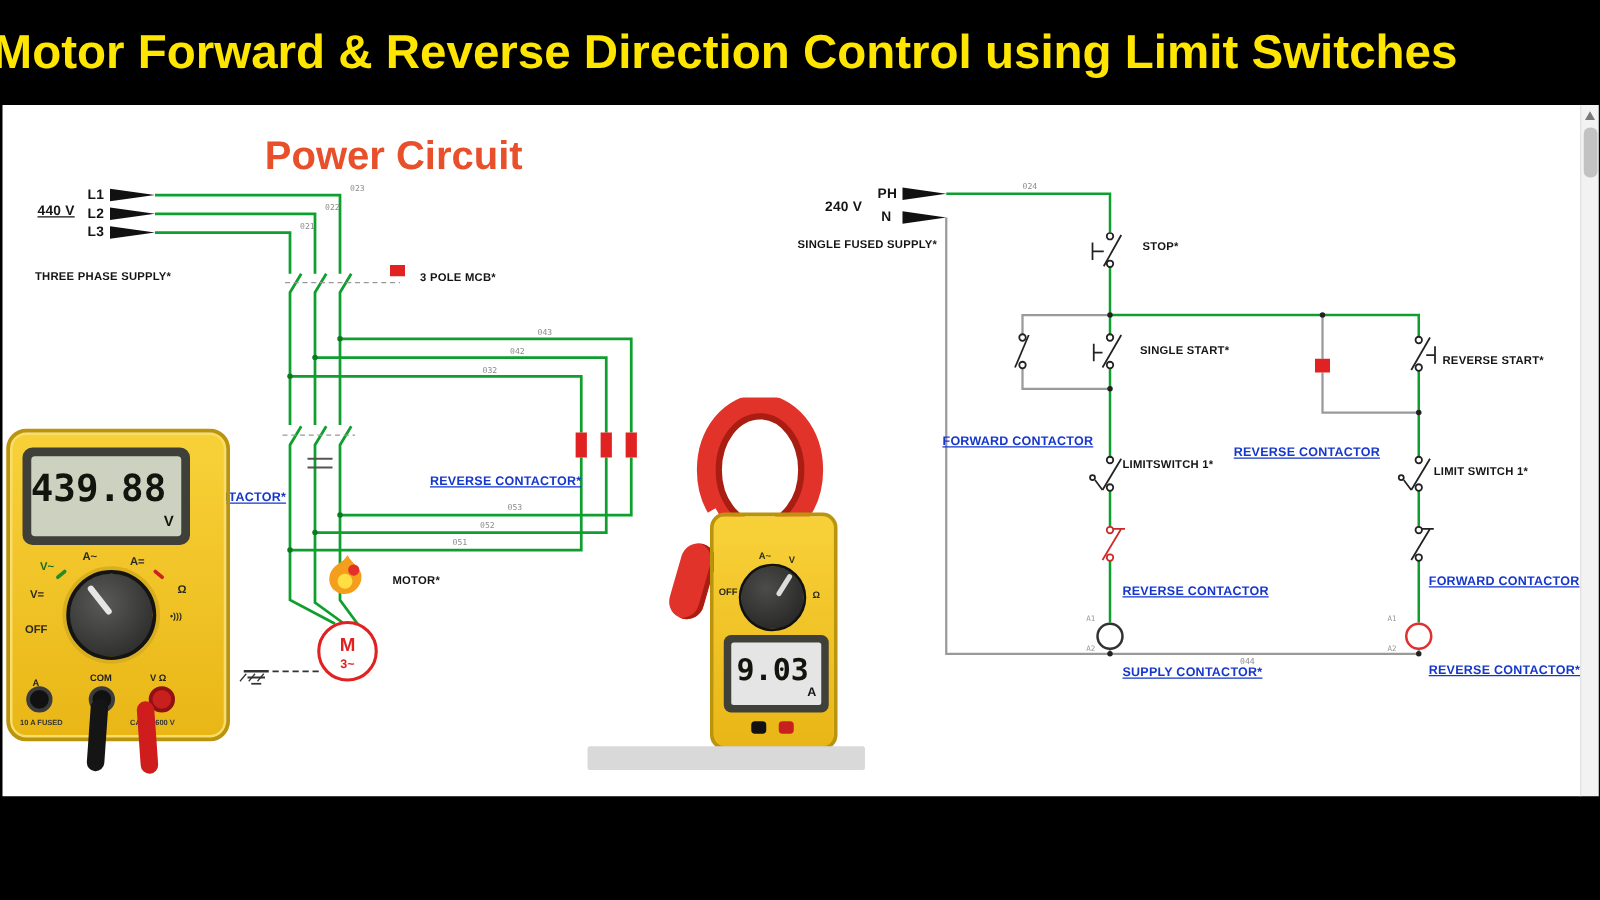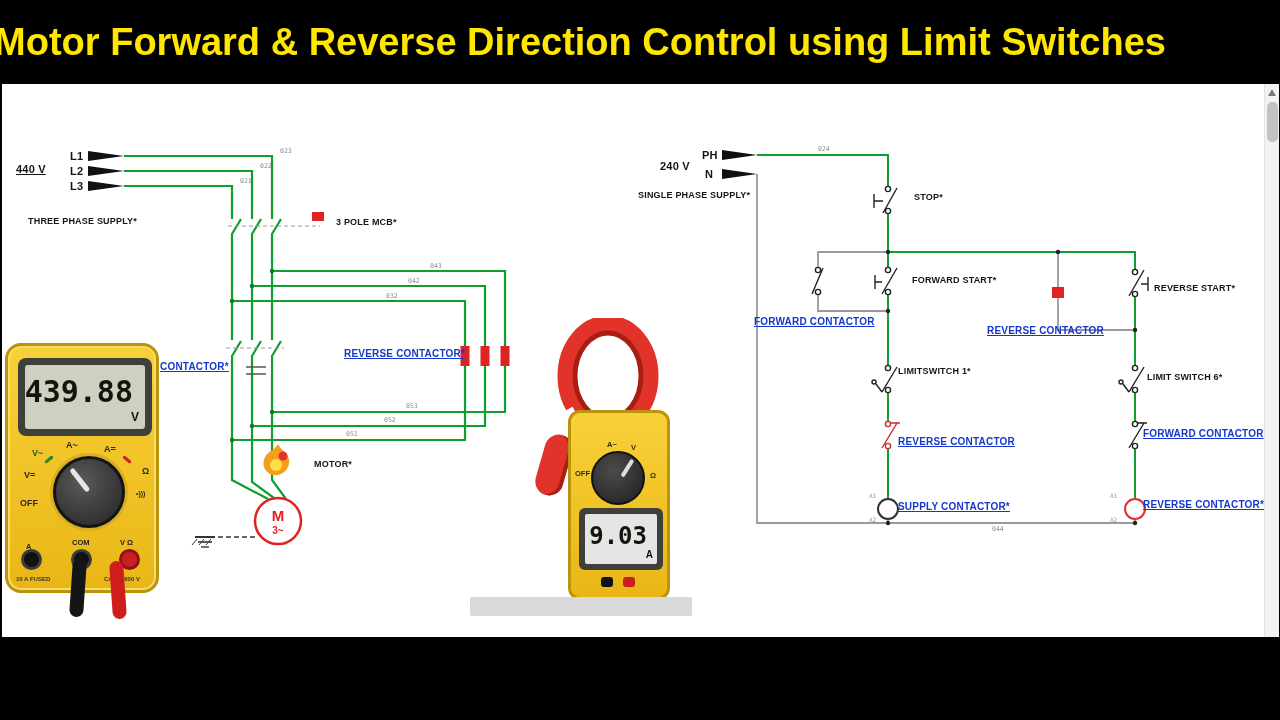--- a/index.html
+++ b/index.html
@@ -13,29 +13,29 @@
   .banner-title { color:#ffe600; font-size:38px; font-weight:bold; white-space:nowrap; }
 
   .footer { position:absolute; left:0; top:637px; width:1280px; height:83px; background:#000;
             display:flex; align-items:center; justify-content:center; }
   .footer-title { color:#ffffff; font-size:40px; font-weight:bold; }
 
   .heading { position:absolute; font-size:32px; font-weight:bold; color:#e8502b; text-align:center; width:320px; }
 
   .lbl { position:absolute; font-size:9px; font-weight:bold; color:#151515; white-space:nowrap; letter-spacing:.2px; }
   .lbl.big { font-size:11px; }
-  .lbl.blue { color:#1537cc; text-decoration:underline; font-size:10px; }
+  .lbl.blue { color:#1537cc; text-decoration:underline; font-size:10px;margin-top:32px; }
   .wnum { position:absolute; font-family:"DejaVu Sans Mono", monospace; font-size:6.5px; color:#8c8c8c; white-space:nowrap; }
   .tnum { position:absolute; font-family:"DejaVu Sans Mono", monospace; font-size:6px; color:#999; }
 
   svg.circuit { position:absolute; left:0; top:84px; width:1280px; height:553px; }
 
   
   .multimeter { position:absolute; left:5px; top:343px; width:160px; height:277px; }
-  .mm-body { position:absolute; left:0; top:0; width:154px; height:250px;
+  .mm-body { position:absolute; left:0; top:0; width:179px; height:250px;
              background:linear-gradient(180deg,#f8d139,#e9b616);
              border:3px solid #bb940e; border-radius:16px; box-shadow: inset 0 0 0 2px #f9dd6a; }
   .mm-bezel { position:absolute; left:10px; top:12px; width:134px; height:78px; background:#40403a; border-radius:8px; }
   .mm-lcd { position:absolute; left:7px; top:7px; width:120px; height:64px; background:#ccd2bf; border-radius:3px; }
   .mm-value { position:absolute; right:12px; top:9px; font-family:"DejaVu Sans Mono", monospace;
               font-weight:bold; font-size:30px; color:#14140f; }
   .mm-unit { position:absolute; right:6px; bottom:5px; font-size:12px; font-weight:bold; color:#14140f; }
   .mm-dlabel { position:absolute; font-size:9px; font-weight:bold; color:#2b2b20; white-space:nowrap; }
   .mm-knob { position:absolute; left:45px; top:110px; width:72px; height:72px; border-radius:50%;
              background:radial-gradient(circle at 40% 35%, #5a5a58, #222);
@@ -84,20 +84,21 @@
 <body>
 
 <div class="page">
 
   <div class="banner">
     <div class="banner-title">Motor Forward &amp; Reverse Direction Control using Limit Switches</div>
   </div>
 
   <div class="content-bg"></div>
 
+  <div class="heading" style="left:155px;top:106px;">Power Circuit</div>
 
   <svg class="circuit" viewBox="0 84 1280 553" xmlns="http://www.w3.org/2000/svg">
 
     <g fill="#111">
       <polygon points="88,151 124,156 88,161"></polygon>
       <polygon points="88,166 124,171 88,176"></polygon>
       <polygon points="88,181 124,186 88,191"></polygon>
     </g>
     <g stroke="#0f9f2f" stroke-width="2.2" fill="none">
       <path d="M124,156 H272 V219 M281,219 L272,234 V340 M281,341 L272,356 V480 L286,499"></path>
@@ -217,51 +218,51 @@
     <g fill="#222">
       <circle cx="888" cy="252" r="2.2"></circle>
         <circle cx="1058" cy="252" r="2.2"></circle>
       <circle cx="888" cy="311" r="2.2"></circle>
         <circle cx="1135" cy="330" r="2.2"></circle>
       <circle cx="888" cy="523" r="2.2"></circle>
         <circle cx="1135" cy="523" r="2.2"></circle>
     </g>
   </svg>
 
-  <div class="lbl big" style="left:16px;top:163px;text-decoration:underline;">440 V</div>
+  <div class="lbl big" style="left:30px;top:163px;text-decoration:underline;">440 V</div>
   <div class="lbl big" style="left:70px;top:150px;">L1</div>
   <div class="lbl big" style="left:70px;top:165px;">L2</div>
   <div class="lbl big" style="left:70px;top:180px;">L3</div>
   <div class="lbl" style="left:28px;top:216px;">THREE PHASE SUPPLY*</div>
   <div class="lbl" style="left:336px;top:217px;">3 POLE MCB*</div>
   <div class="lbl blue" style="left:160px;top:361px;">CONTACTOR*</div>
   <div class="lbl blue" style="left:344px;top:348px;">REVERSE CONTACTOR*</div>
   <div class="lbl" style="left:314px;top:459px;">MOTOR*</div>
 
   <div class="wnum" style="left:280px;top:147px;">023</div>
   <div class="wnum" style="left:260px;top:162px;text-align:right;">022</div>
   <div class="wnum" style="left:240px;top:177px;">021</div>
   <div class="wnum" style="left:430px;top:262px;">043</div>
   <div class="wnum" style="left:408px;top:277px;">042</div>
   <div class="wnum" style="left:386px;top:292px;">032</div>
   <div class="wnum" style="left:406px;top:402px;">053</div>
   <div class="wnum" style="left:384px;top:416px;">052</div>
-  <div class="wnum" style="left:346px;top:430px;">051</div>
+  <div class="wnum" style="left:362px;top:430px;">051</div>
 
   <div class="lbl big" style="left:660px;top:160px;">240 V</div>
   <div class="lbl big" style="left:702px;top:149px;">PH</div>
   <div class="lbl big" style="left:705px;top:168px;">N</div>
-  <div class="lbl" style="left:638px;top:190px;">SINGLE PHASE SUPPLY*</div>
+  <div class="lbl" style="left:638px;top:190px;">SINGLE FUSED SUPPLY*</div>
   <div class="lbl" style="left:914px;top:192px;">STOP*</div>
-  <div class="lbl" style="left:912px;top:275px;">FORWARD START*</div>
+  <div class="lbl" style="left:912px;top:275px;">SINGLE START*</div>
   <div class="lbl" style="left:1154px;top:283px;">REVERSE START*</div>
   <div class="lbl blue" style="left:754px;top:316px;">FORWARD CONTACTOR</div>
   <div class="lbl blue" style="left:987px;top:325px;">REVERSE CONTACTOR</div>
   <div class="lbl" style="left:898px;top:366px;">LIMITSWITCH 1*</div>
-  <div class="lbl" style="left:1147px;top:372px;">LIMIT SWITCH 6*</div>
+  <div class="lbl" style="left:1147px;top:372px;">LIMIT SWITCH 1*</div>
   <div class="lbl blue" style="left:898px;top:436px;">REVERSE CONTACTOR</div>
   <div class="lbl blue" style="left:1143px;top:428px;">FORWARD CONTACTOR</div>
   <div class="lbl blue" style="left:898px;top:501px;">SUPPLY CONTACTOR*</div>
   <div class="lbl blue" style="left:1143px;top:499px;">REVERSE CONTACTOR*</div>
 
   <div class="tnum" style="left:869px;top:492px;">A1</div>
   <div class="tnum" style="left:869px;top:516px;">A2</div>
   <div class="tnum" style="left:1110px;top:492px;">A1</div>
   <div class="tnum" style="left:1110px;top:516px;">A2</div>
 

